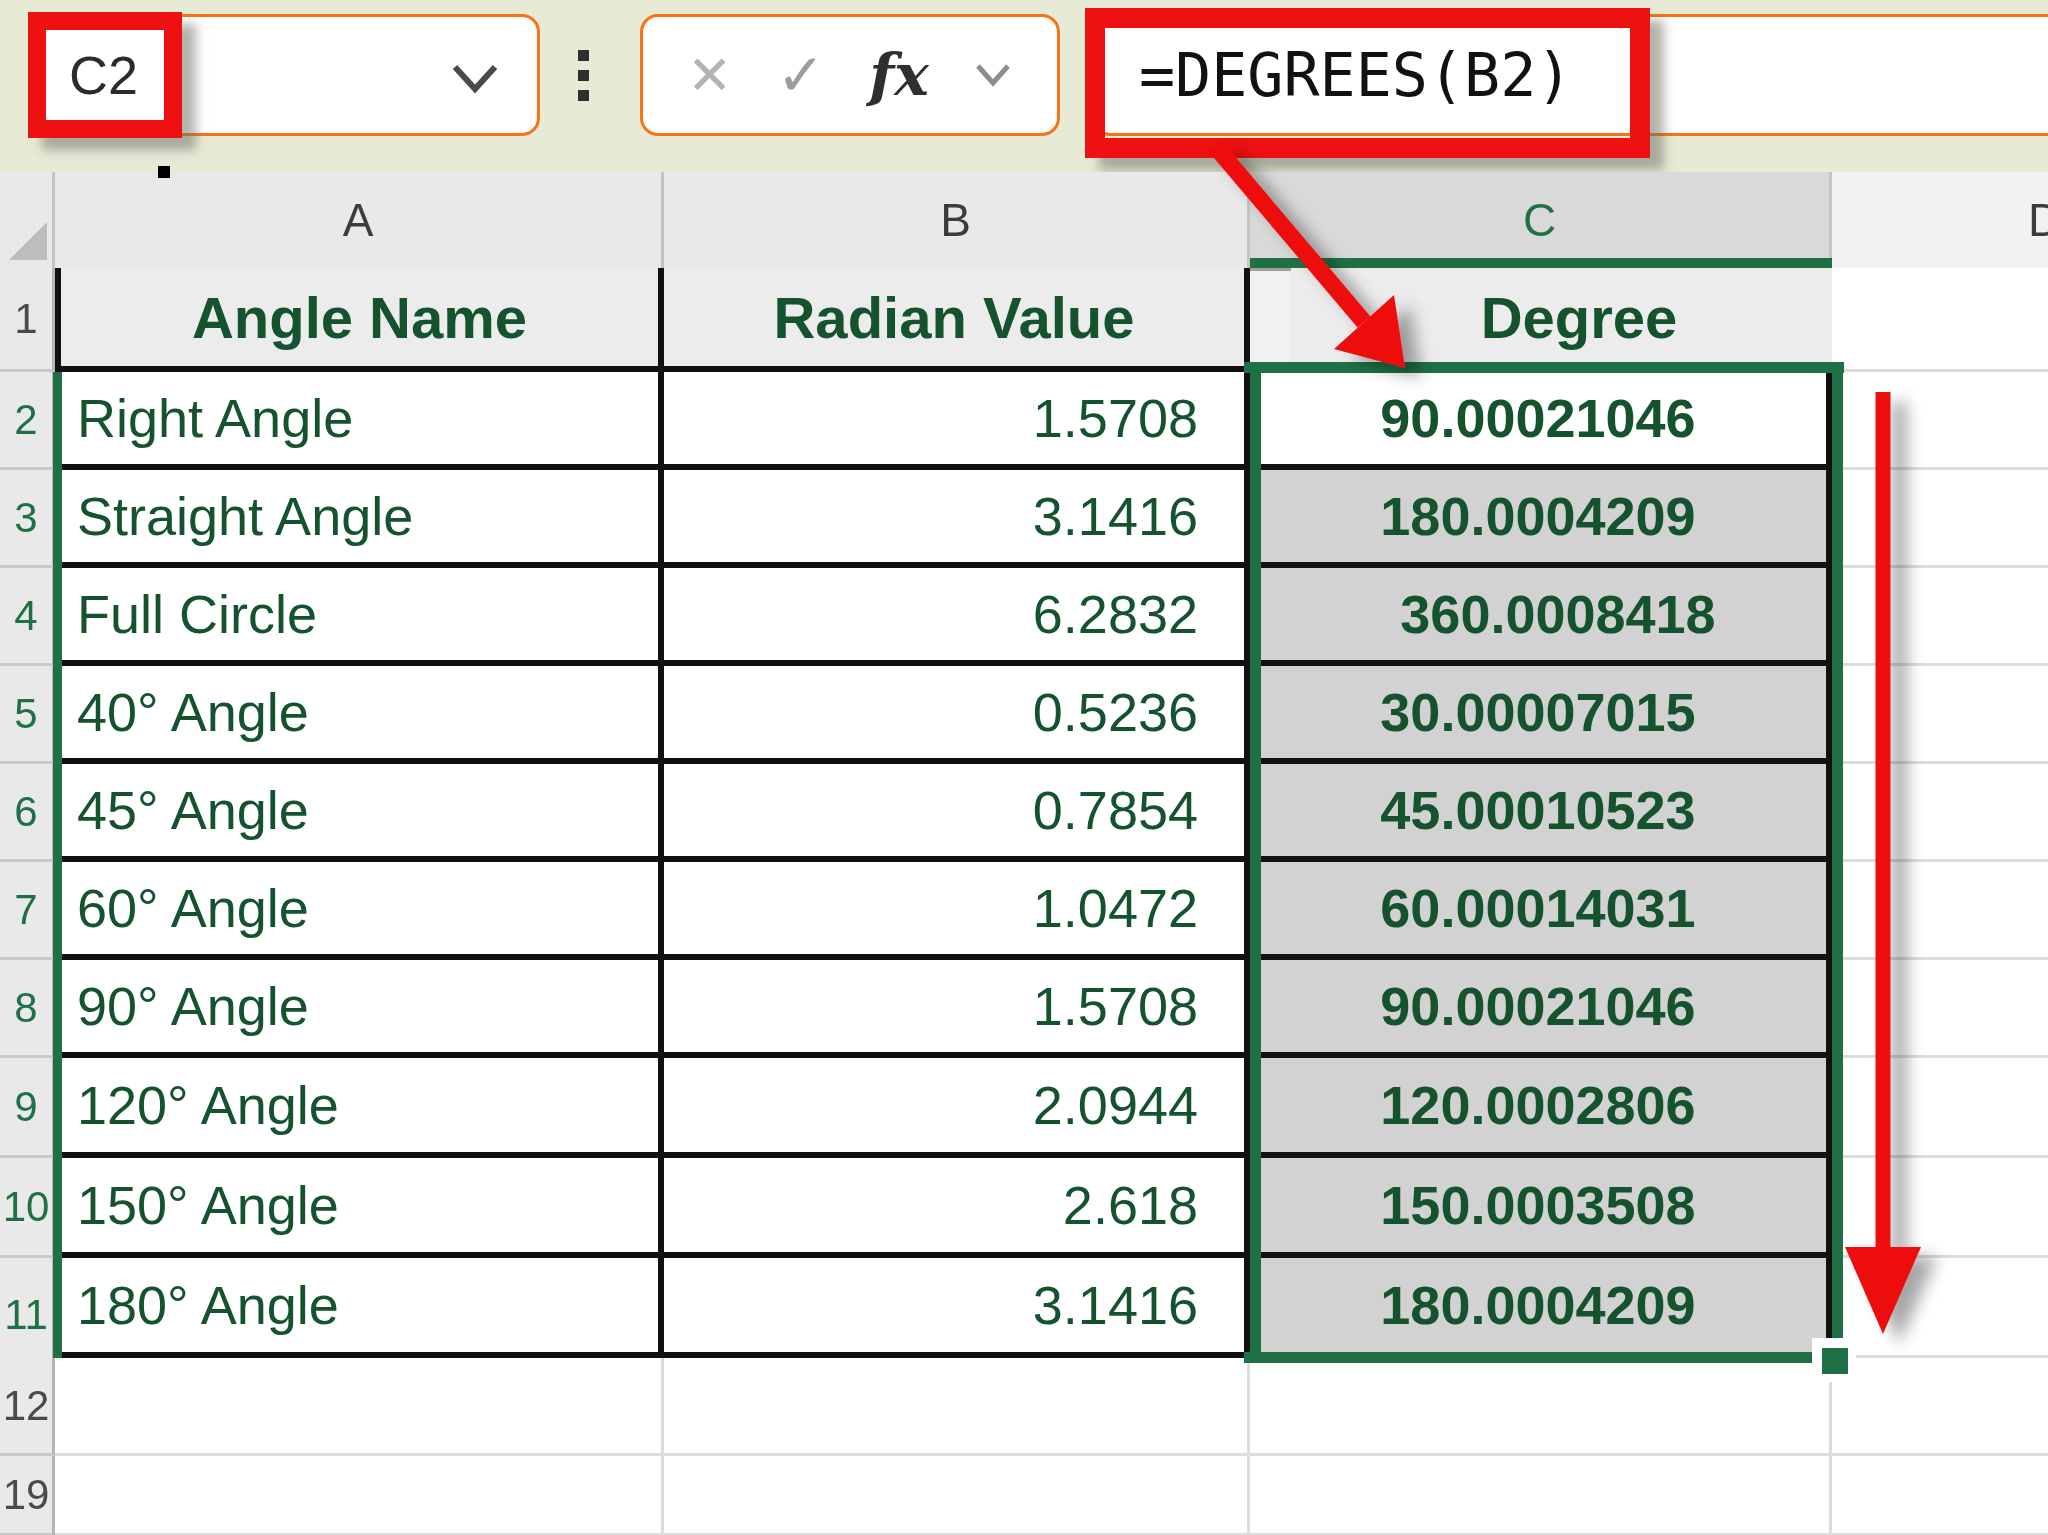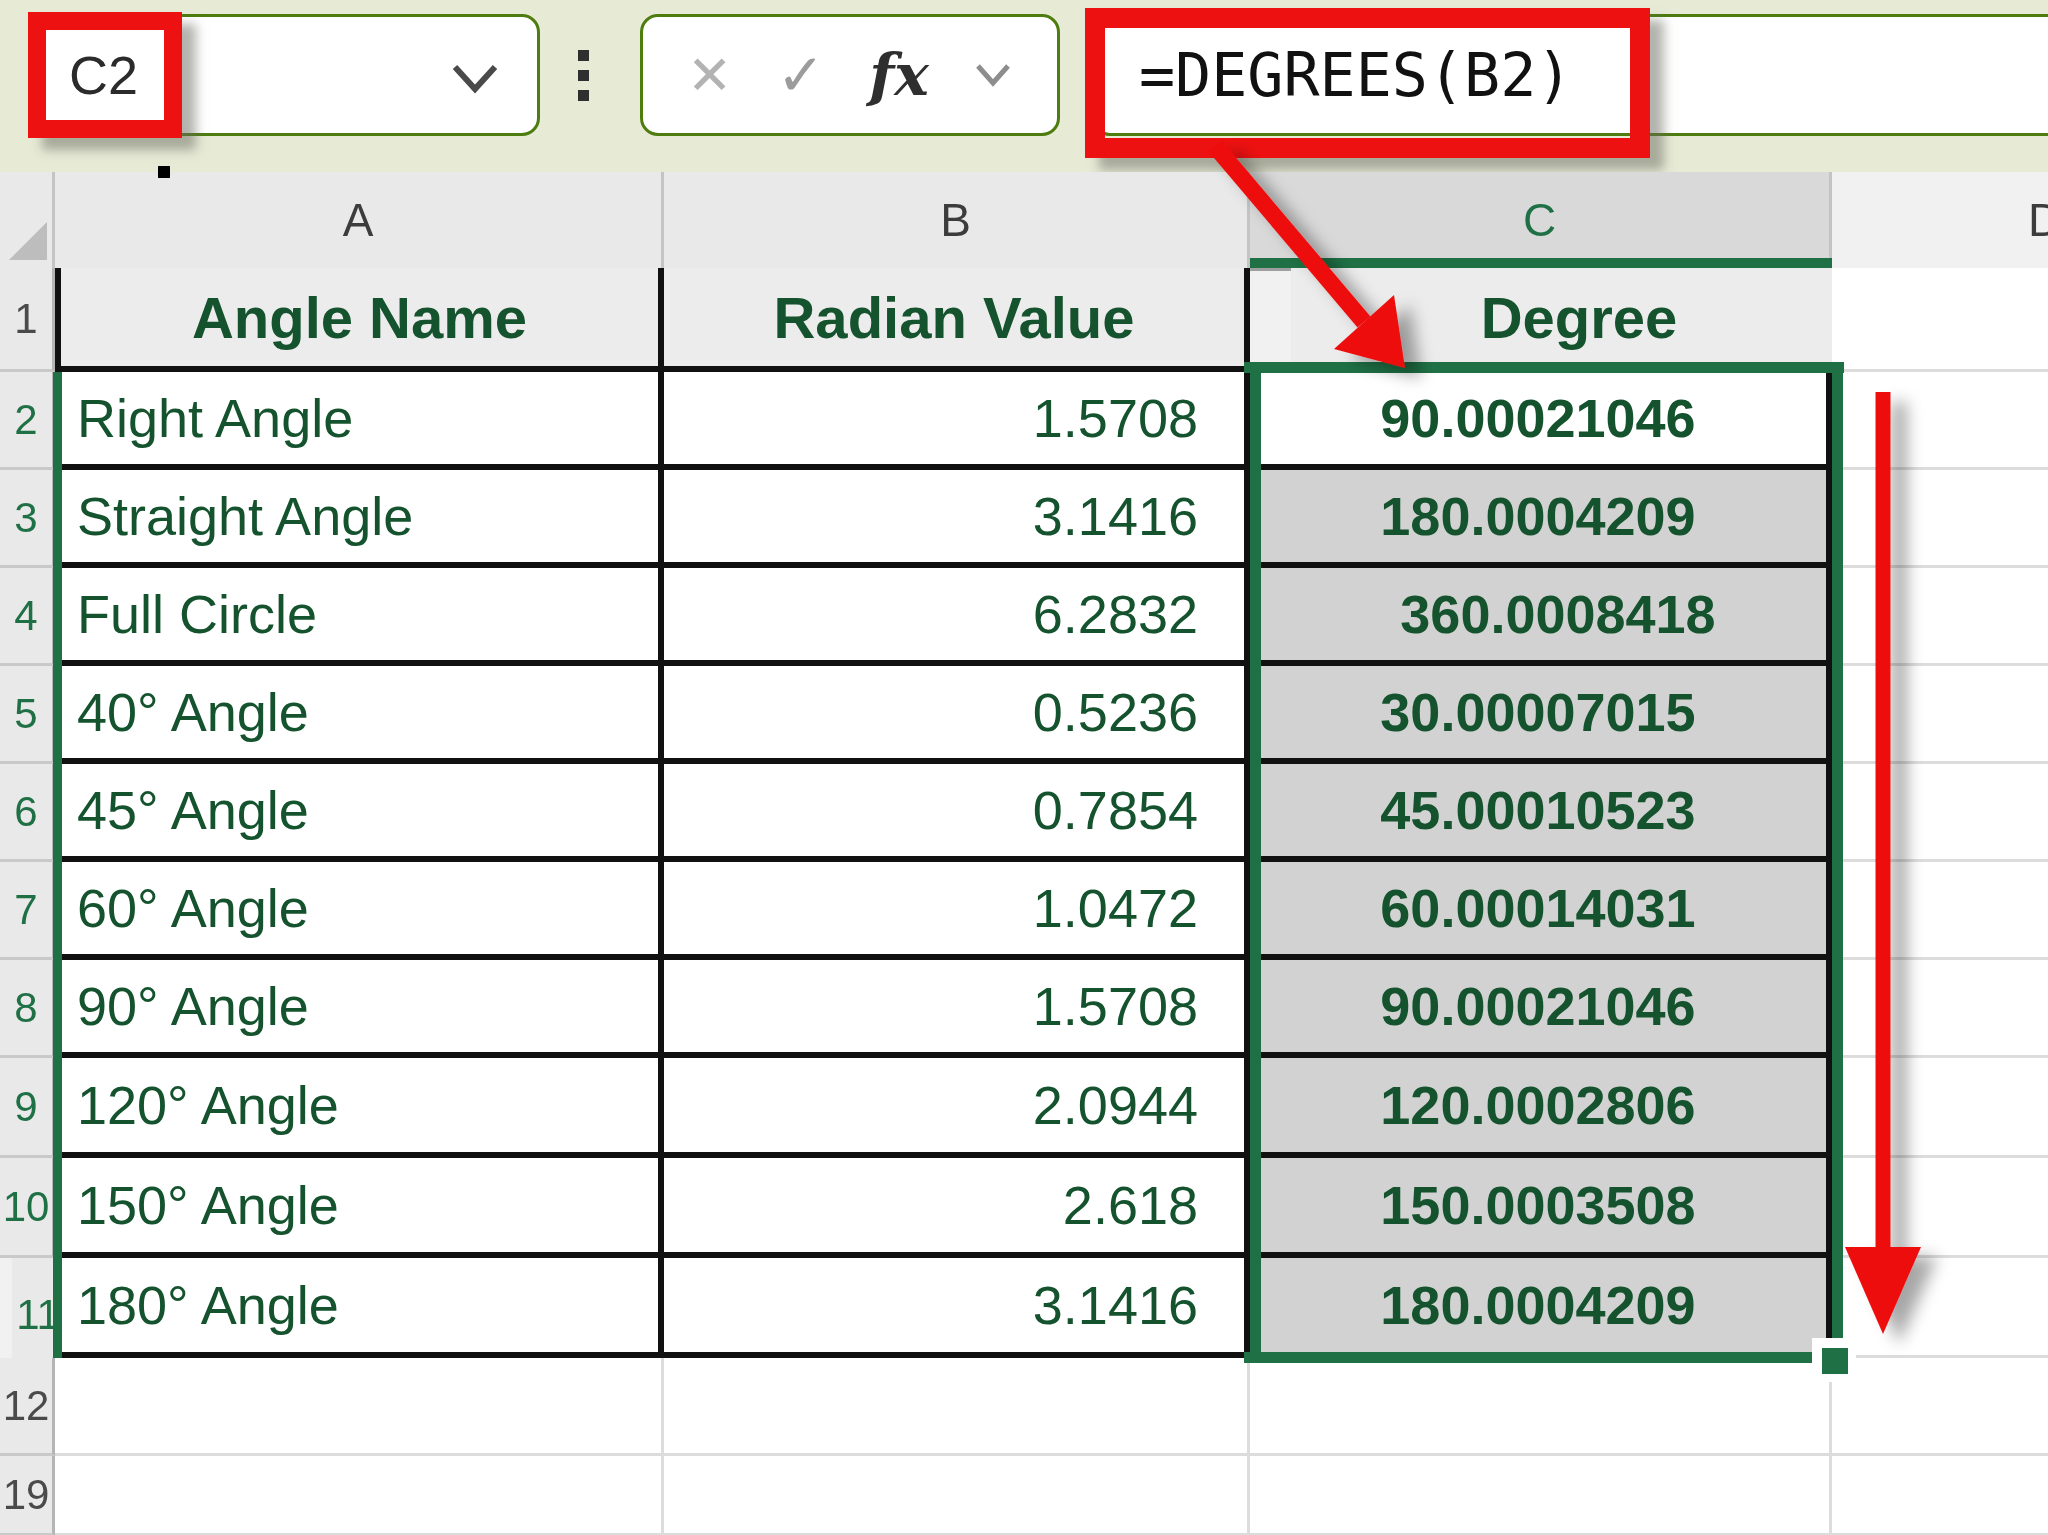--- a/index.html
+++ b/index.html
@@ -1,20 +1,20 @@
 <!DOCTYPE html>
 <html><head>
 <meta charset="utf-8">
 <style>
   html,body{margin:0;padding:0;background:#fff;}
   #screen{position:relative;width:2048px;height:1535px;overflow:hidden;
           font-family:"Liberation Sans",sans-serif;background:#f1f1f1;}
   
   .chrome{position:absolute;left:0;top:0;width:2048px;height:172px;background:#e7ebd6;}
-  .wbox{position:absolute;background:#fff;border:3px solid #4d7c0f;border-radius:18px;box-sizing:border-box;}
+  .wbox{position:absolute;background:#fff;border:3px solid #f97316;border-radius:18px;box-sizing:border-box;}
   .namebox{left:34px;top:14px;width:506px;height:122px;display:flex;align-items:center;}
   .namebox-text{margin-left:32px;font-size:54px;color:#2b2b2b;}
   .nb-chev{position:absolute;right:36px;top:42px;}
   .fxbox{left:640px;top:14px;width:420px;height:122px;display:flex;align-items:center;justify-content:space-evenly;}
   .icon-cancel{font-size:54px;color:#b3b3b3;}
   .icon-confirm{font-size:58px;color:#9c9c9c;}
   .icon-fx{font-size:58px;color:#2f2f2f;font-family:"DejaVu Serif",serif;font-style:italic;font-weight:600;}
   .formulabox{left:1092px;top:14px;width:980px;height:122px;display:flex;align-items:center;border-radius:18px 0 0 18px;}
   .formula-text{margin-left:44px;font-size:60px;color:#111;font-family:"DejaVu Sans Mono",monospace;white-space:nowrap;}
   .dots{position:absolute;left:578px;top:50px;width:12px;}
@@ -141,21 +141,21 @@
       <div class="rowhead sel" style="left: 0px; top: 1058px; width: 55px; height: 100px;">9</div>
       <div class="cell tc colA" style="left: 55px; top: 1058px; width: 609px; height: 100px;">120° Angle</div>
       <div class="cell tc colB" style="left: 664px; top: 1058px; width: 586px; height: 100px;">2.0944</div>
       <div class="cell tc colC selfill" style="left: 1250px; top: 1058px; width: 582px; height: 100px;">120.0002806</div>
       <div class="cell fc" style="left: 1832px; top: 1058px; width: 428px; height: 100px;"></div>
       <div class="rowhead sel" style="left: 0px; top: 1158px; width: 55px; height: 100px;">10</div>
       <div class="cell tc colA" style="left: 55px; top: 1158px; width: 609px; height: 100px;">150° Angle</div>
       <div class="cell tc colB" style="left: 664px; top: 1158px; width: 586px; height: 100px;">2.618</div>
       <div class="cell tc colC selfill" style="left: 1250px; top: 1158px; width: 582px; height: 100px;">150.0003508</div>
       <div class="cell fc" style="left: 1832px; top: 1158px; width: 428px; height: 100px;"></div>
-      <div class="rowhead sel" style="left: 12px; top: 1258px; width: 55px; height: 116px;">11</div>
+      <div class="rowhead sel" style="left: 0px; top: 1258px; width: 55px; height: 116px;">11</div>
       <div class="cell tc colA" style="left: 55px; top: 1258px; width: 609px; height: 100px;">180° Angle</div>
       <div class="cell tc colB" style="left: 664px; top: 1258px; width: 586px; height: 100px;">3.1416</div>
       <div class="cell tc colC selfill" style="left: 1250px; top: 1258px; width: 582px; height: 100px;">180.0004209</div>
       <div class="cell fc" style="left: 1832px; top: 1258px; width: 428px; height: 100px;"></div>
       <div class="rowhead" style="left: 0px; top: 1358px; width: 55px; height: 98px;">12</div>
       <div class="cell fc vline" style="left: 55px; top: 1358px; width: 609px; height: 98px;"></div>
       <div class="cell fc vline" style="left: 664px; top: 1358px; width: 586px; height: 98px;"></div>
       <div class="cell fc vline" style="left: 1250px; top: 1358px; width: 582px; height: 98px;"></div>
       <div class="cell fc" style="left: 1832px; top: 1358px; width: 428px; height: 98px;"></div>
       <div class="rowhead" style="left: 0px; top: 1456px; width: 55px; height: 80px;">19</div>

